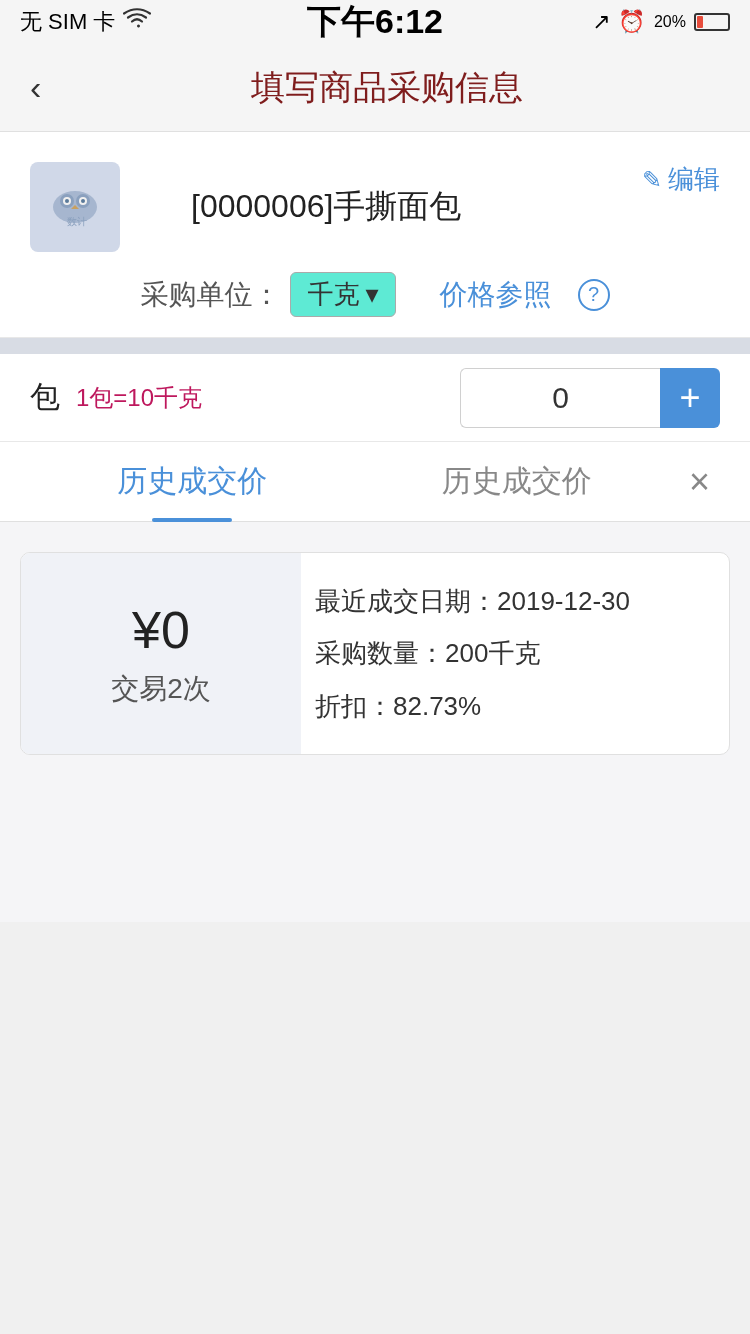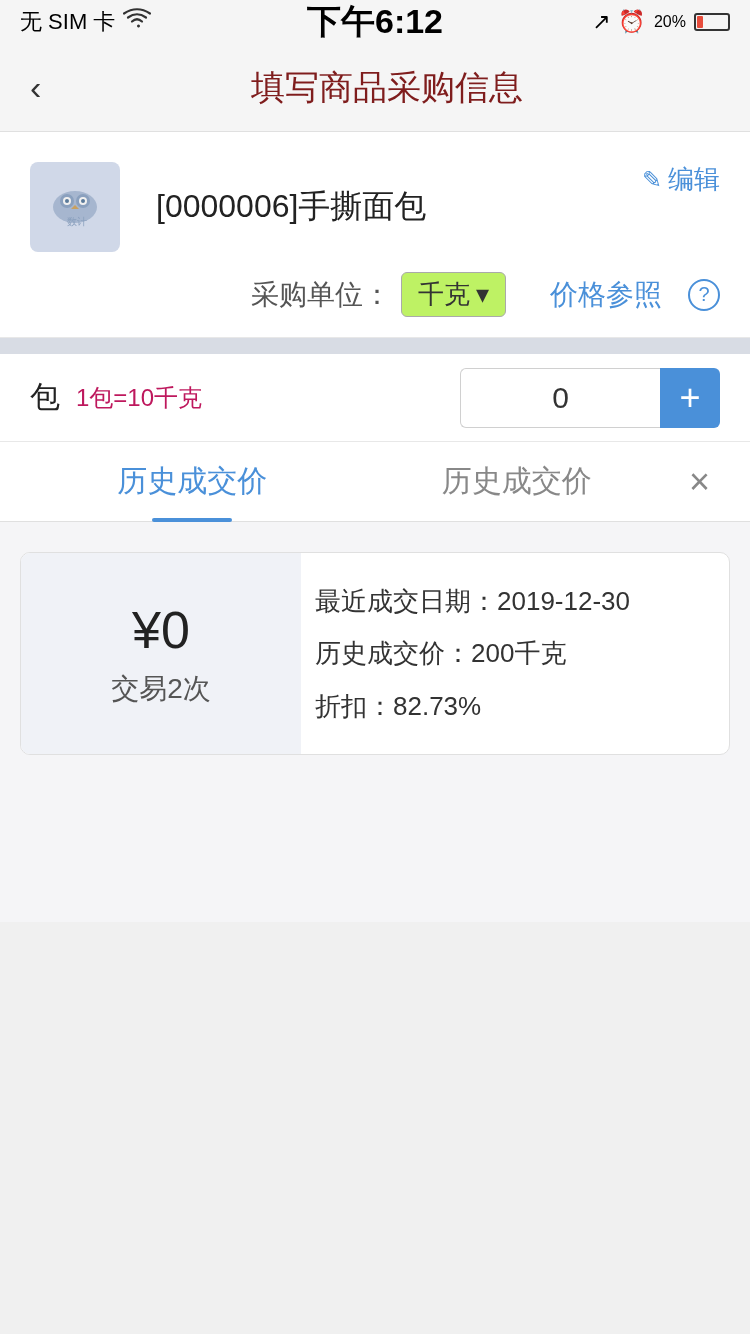--- a/index.html
+++ b/index.html
@@ -118,52 +118,53 @@
       flex-shrink: 0;
     }
     .owl-logo {
       font-size: 30px;
       color: #7a8fa8;
     }
     .product-name {
       font-size: 32px;
       color: #222;
       font-weight: 400;
+      margin-left: 35px;
     }
     .edit-btn {
       font-size: 26px;
       color: #4a90d9;
       cursor: pointer;
       display: flex;
       align-items: center;
       gap: 6px;
       white-space: nowrap;
     }
     .edit-icon {
       font-size: 24px;
     }
     .product-bottom {
       display: flex;
       align-items: center;
-      justify-content: flex-end;
+      justify-content: center;
     }
     .unit-label {
       font-size: 28px;
       color: #555;
       display: flex;
       align-items: center;
       gap: 10px;
     }
     .unit-select {
       border: 1px solid #aaa;
       border-radius: 6px;
       padding: 4px 16px;
       font-size: 26px;
       color: #333;
-      background: #bef264;
+      background: #5eead4;
       display: flex;
       align-items: center;
       gap: 6px;
       cursor: pointer;
     }
     .price-ref {
       font-size: 28px;
       color: #4a90d9;
       display: flex;
       align-items: center;
@@ -455,20 +456,20 @@
   <div class="history-card">
     <div class="history-left">
       <div class="history-price">¥0</div>
       <div class="history-trades">交易2次</div>
     </div>
     <div class="history-right">
       <div class="history-detail-row">
         <span>最近成交日期：</span><span>2019-12-30</span>
       </div>
       <div class="history-detail-row">
-        <span>历史成交价：</span><span>200千克</span>
+        <span>采购数量：</span><span>200千克</span>
       </div>
       <div class="history-detail-row">
         <span>折扣：</span><span>82.73%</span>
       </div>
     </div>
   </div>
 </div>
 
 </body></html>

